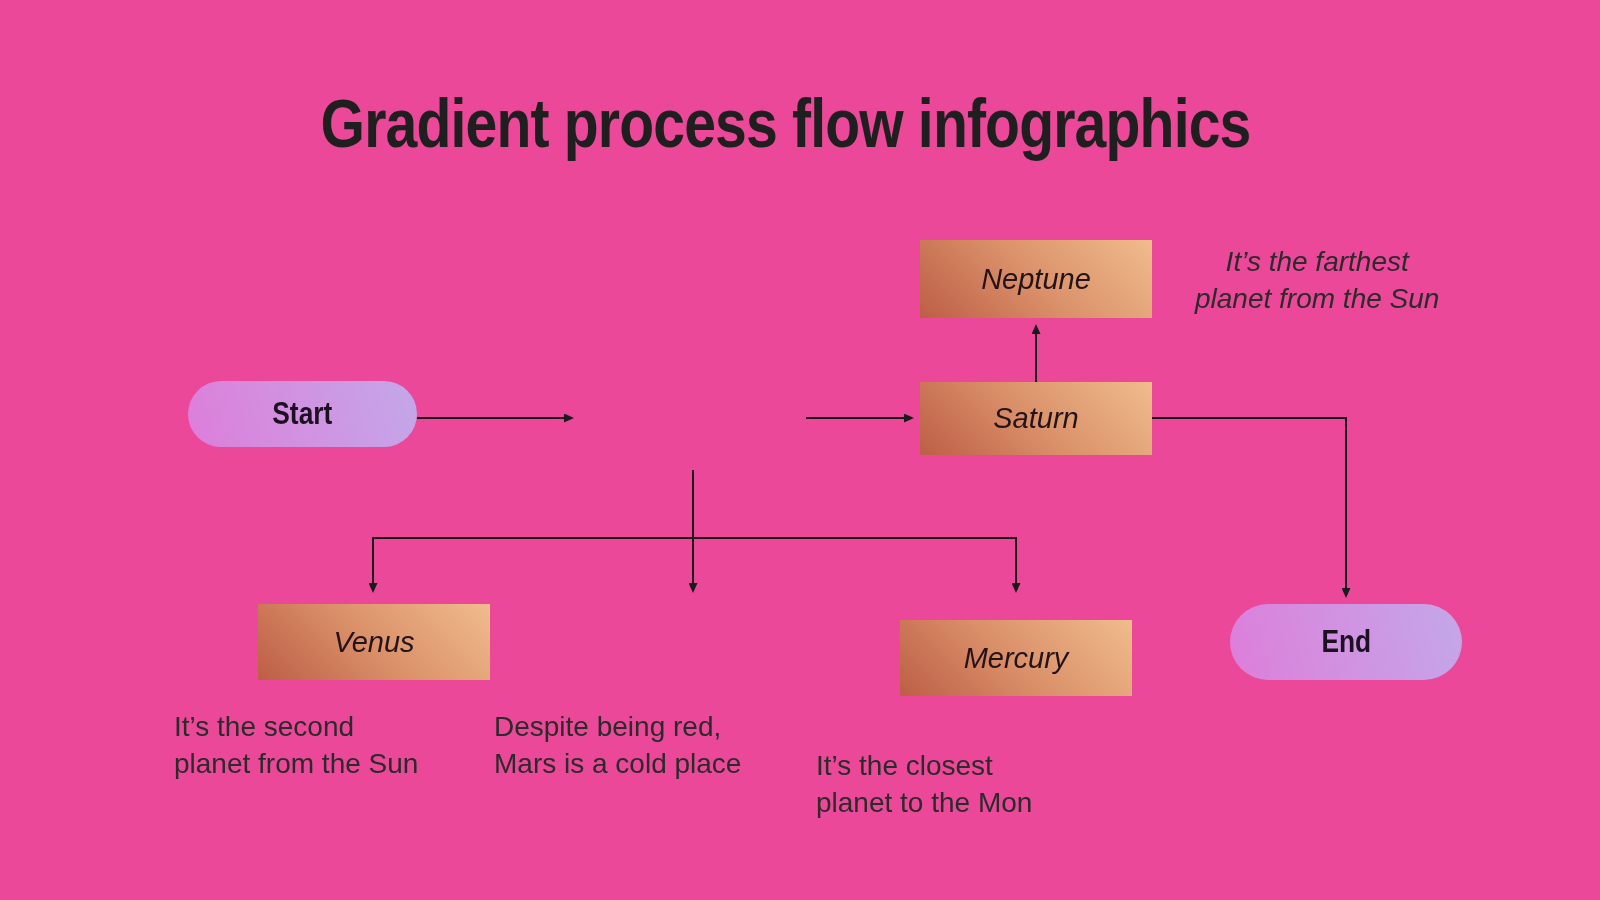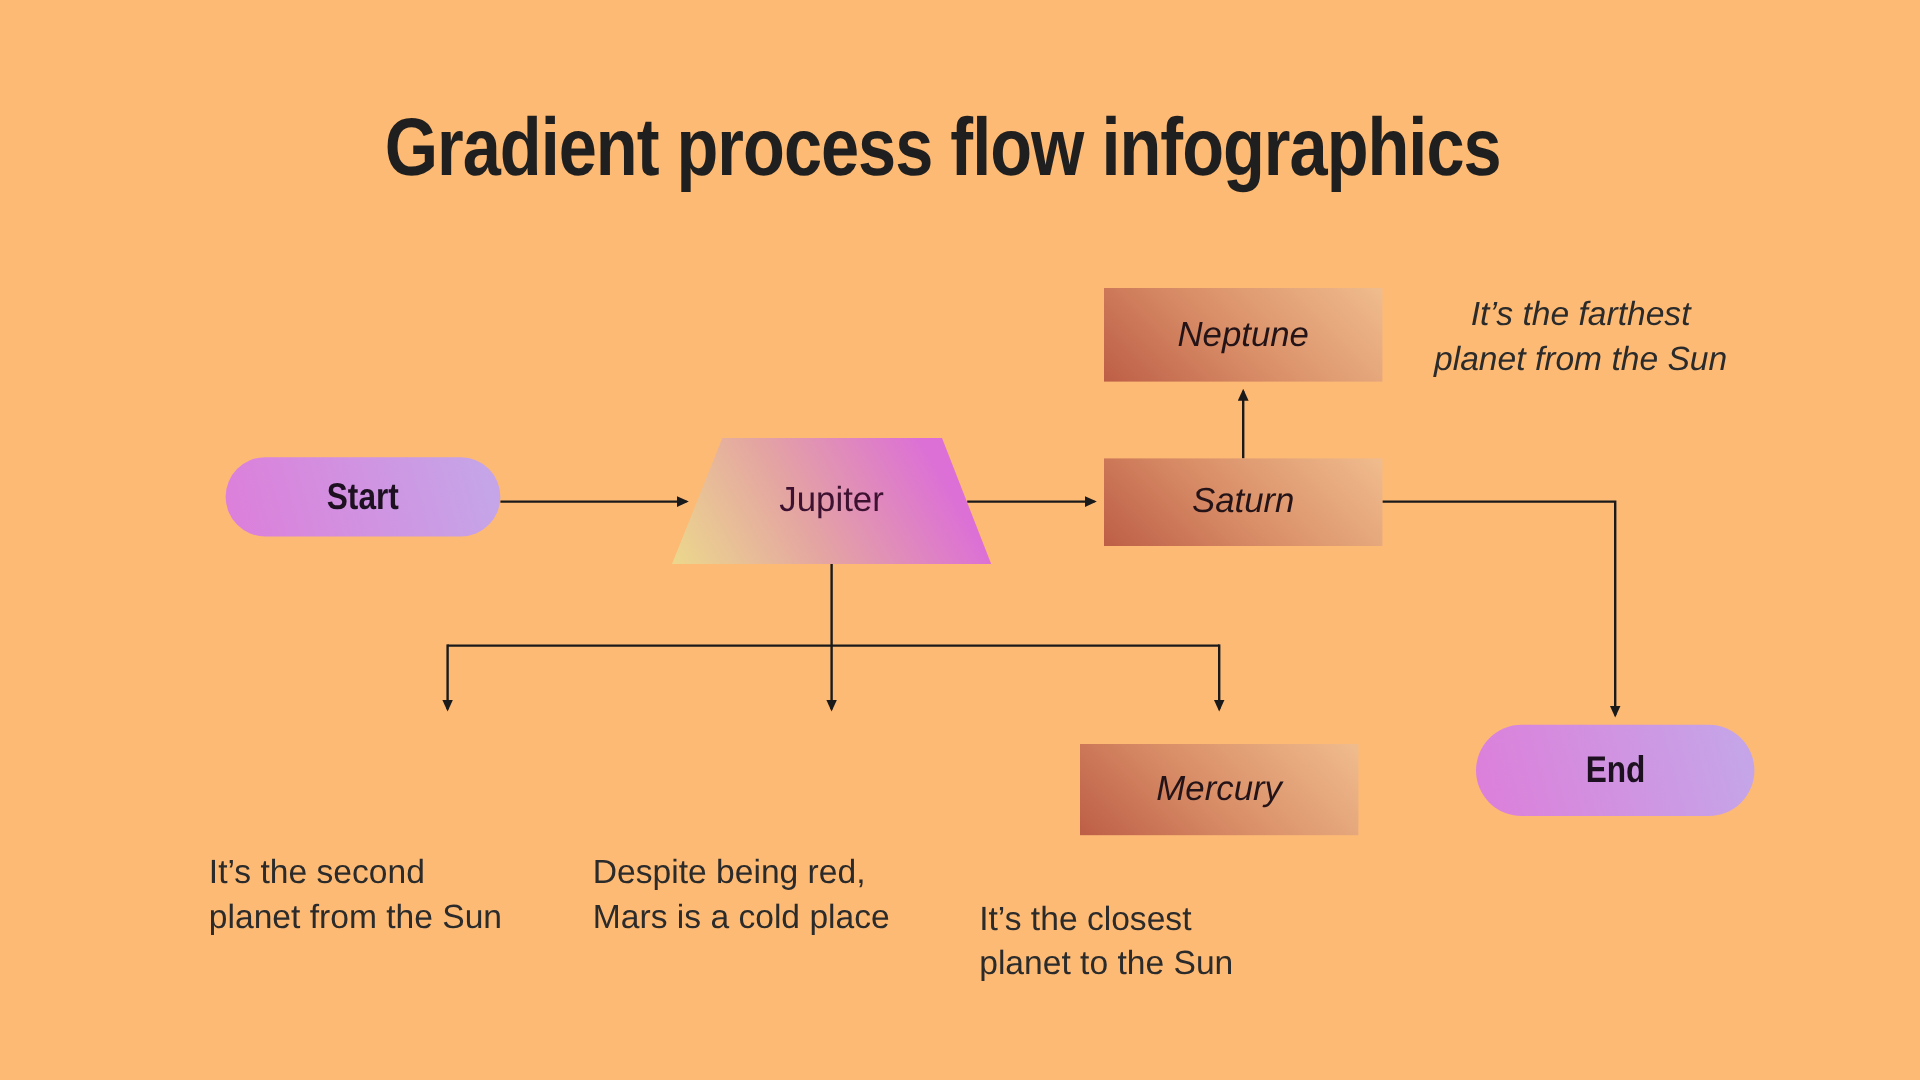--- a/index.html
+++ b/index.html
@@ -5,21 +5,21 @@
   html, body {
     margin: 0;
     padding: 0;
     background: #ffffff;
     font-family: "Liberation Sans", sans-serif;
   }
   .canvas {
     position: relative;
     width: 1600px;
     height: 900px;
-    background: #fdba74;
+    background: #ec4899;
     overflow: hidden;
   }
   .title {
     position: absolute;
     left: 0;
     top: 84px;
     width: 1572px;
     text-align: center;
     font-size: 68px;
     font-weight: bold;
@@ -119,32 +119,32 @@
 
     <line x1="373" y1="537" x2="373" y2="591" stroke="#1a1a1a" stroke-width="2" marker-end="url(#arrow)"></line>
 
     <line x1="1016" y1="537" x2="1016" y2="591" stroke="#1a1a1a" stroke-width="2" marker-end="url(#arrow)"></line>
   </svg>
 
   <div id="node-start" class="node pill">
     <span class="condense">Start</span>
   </div>
 
-  <div id="node-jupiter" class="node trapezoid">
-    <span>Jupiter</span>
-  </div>
 
   <div id="node-saturn" class="node rect-box">
     <span>Saturn</span>
   </div>
 
   <div id="node-neptune" class="node rect-box">
     <span>Neptune</span>
   </div>
 
+  <div id="node-venus" class="node rect-box">
+    <span>Venus</span>
+  </div>
 
 
   <div id="node-mercury" class="node rect-box">
     <span>Mercury</span>
   </div>
 
   <div id="node-end" class="node pill">
     <span class="condense">End</span>
   </div>
 
@@ -158,16 +158,16 @@
     <span>planet from the Sun</span>
   </div>
 
   <div id="note-mars" class="note note-center">
     <span>Despite being red,</span>
     <span>Mars is a cold place</span>
   </div>
 
   <div id="note-mercury" class="note note-center">
     <span>It’s the closest</span>
-    <span>planet to the Sun</span>
+    <span>planet to the Mon</span>
   </div>
 
 </div>
 
 </body></html>

